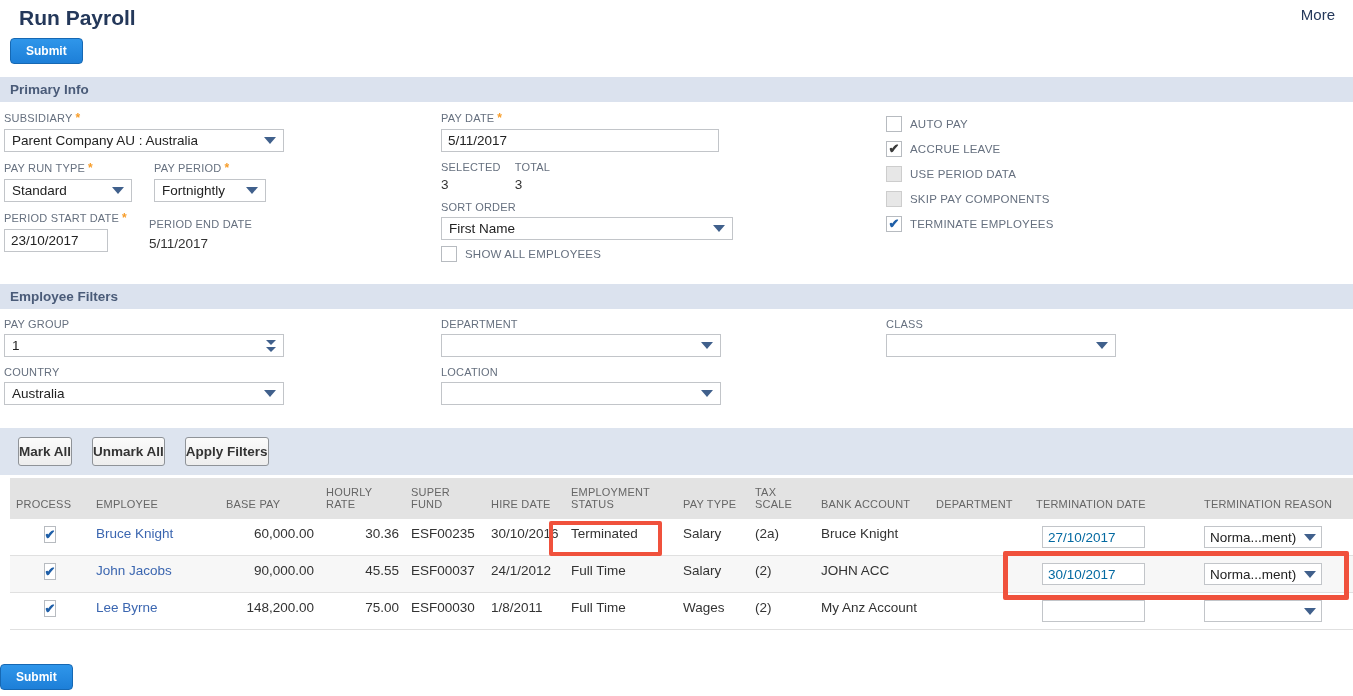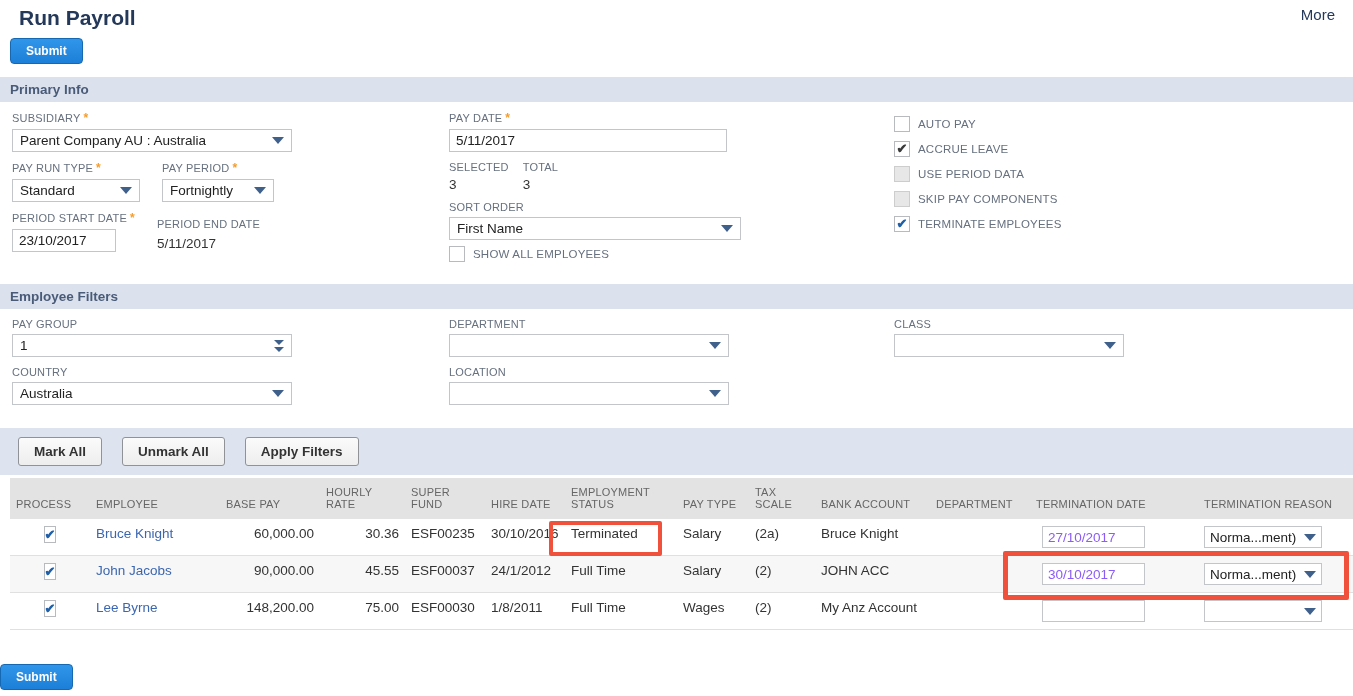--- a/index.html
+++ b/index.html
@@ -22,21 +22,21 @@
     font-family:"Liberation Sans", sans-serif;
   }
 
   
   .secbar {
     background:#dbe2ee; color:#4a5b78; font-weight:bold; font-size:13.5px;
     padding:5px 10px; margin-top:13px;
   }
 
   
-  .cols { display:flex; padding:9px 0 0 12px; }
+  .cols { display:flex; padding:9px 0 0 4px; }
   .col1 { width:437px; }
   .col2 { width:445px; }
   .col3 { flex:1; padding-top:5px; }
   .fld { margin-bottom:9px; }
   .lbl { font-size:11px; color:#66707f; margin-bottom:4px; letter-spacing:.2px; }
   .req { color:#f79d2a; font-weight:bold; font-size:12px; margin-left:3px; }
   .selbox {
     border:1px solid #c2c5c9; background:#fff; height:23px;
     display:flex; align-items:center; justify-content:space-between;
     padding:0 7px; font-size:13.5px; color:#222; cursor:pointer;
@@ -58,21 +58,21 @@
     font-size:13px; line-height:14px; text-align:center; font-weight:bold; color:#3a3a3a;
   }
   .cb.dim { background:#e7e7e7; border-color:#cdcdcd; }
   .cb.blue.checked { color:#1f5fa8; }
   .cblbl { font-size:11.5px; color:#66707f; letter-spacing:.2px; }
 
   
   .toolbar { background:#dde4ef; margin-top:14px; padding:9px 0 9px 18px; display:flex; gap:20px; }
   .btn-sec {
     background:linear-gradient(#fbfbfb,#ededed); border:1px solid #8f9398; border-radius:3px;
-    font-weight:bold; font-size:13.5px; color:#333; padding:6px 15px; cursor:pointer;
+    font-weight:bold; font-size:13.5px; color:#333; padding:6px 0; cursor:pointer;
     font-family:"Liberation Sans", sans-serif;
   }
 
   
   .grid { width:1343px; margin:3px 0 0 10px; border-collapse:collapse; table-layout:fixed; }
   .grid th {
     background:#e3e3e3; color:#666; font-size:11px; font-weight:normal;
     text-align:left; vertical-align:bottom; padding:8px 6px 9px 6px; letter-spacing:.2px;
   }
   .grid td { padding:7px 6px; font-size:13.5px; color:#333; vertical-align:top; }
@@ -87,21 +87,21 @@
   .c-empstatus { width:112px; }
   .c-paytype { width:72px; }
   .c-taxscale { width:66px; }
   .c-bank { width:115px; }
   .c-dept { width:100px; }
   .c-termdate { width:168px; }
   .c-termreason { width:155px; }
   td.c-process { padding-top:8px; }
   td.c-process .cb { margin:0 auto; }
   .emp-link { color:#3b66b0; text-decoration:none; cursor:pointer; }
-  .cell-in { width:103px; height:22px; border:1px solid #c2c5c9; padding:0 5px; font-size:13.5px; color:#8b5cf6; font-family:"Liberation Sans", sans-serif; background:#fff; }
+  .cell-in { width:103px; height:22px; border:1px solid #c2c5c9; padding:0 5px; font-size:13.5px; color:#0369a1; font-family:"Liberation Sans", sans-serif; background:#fff; }
   .cell-sel { width:118px; height:22px; border:1px solid #c2c5c9; background:#fff; display:flex; align-items:center; justify-content:space-between; padding:8px 5px; font-size:13.5px; color:#222; cursor:pointer; }
   .cell-sel .tri { border-top-width:7px; }
   td.c-termdate { padding-left:12px; }
 
   
   .hl { position:absolute; border-style:solid; border-color:#f0513c; border-radius:2px; pointer-events:none; z-index:9; }
   .hl-status { left:549px; top:521px; width:113px; height:35px; border-width:4px; }
   .hl-termrow { left:1003px; top:551px; width:346px; height:49px; border-width:5px; }
 
   .bottom-submit { margin:34px 0 0 0; }

